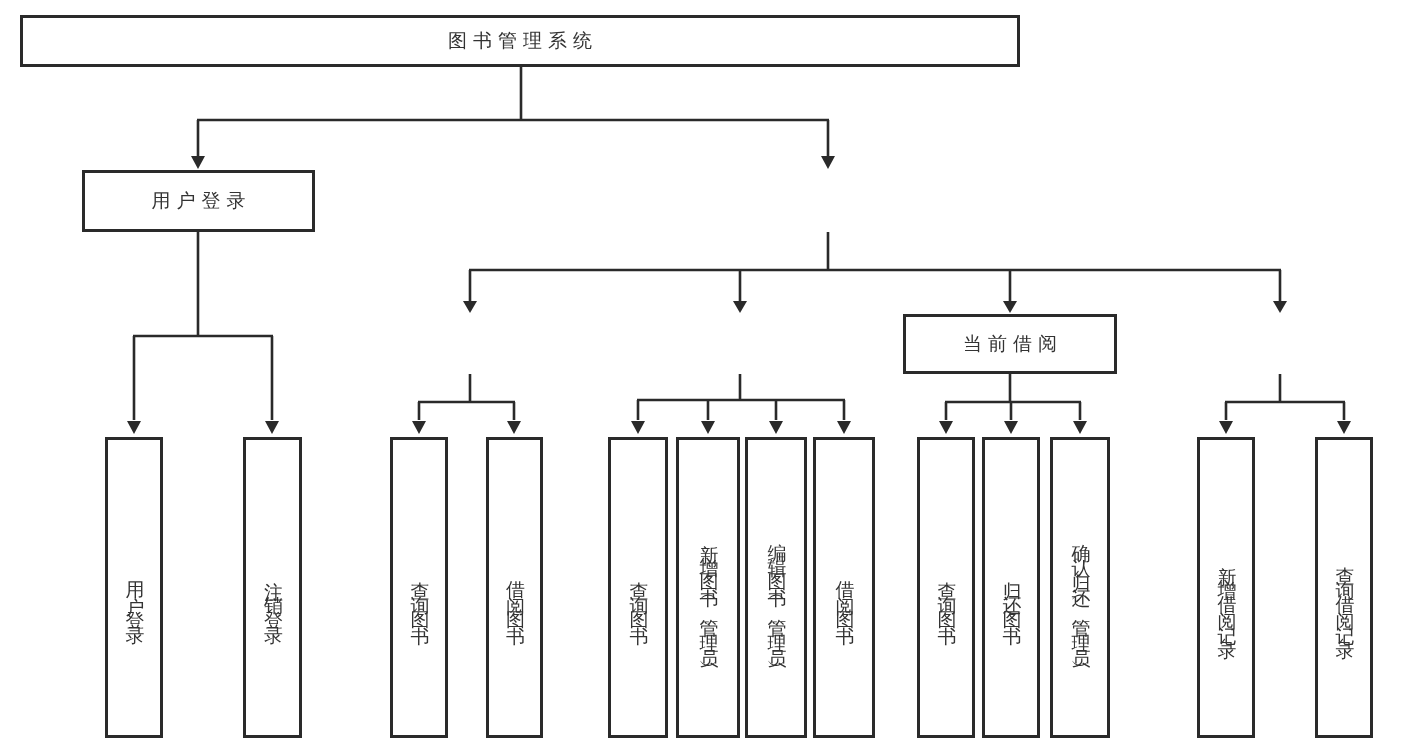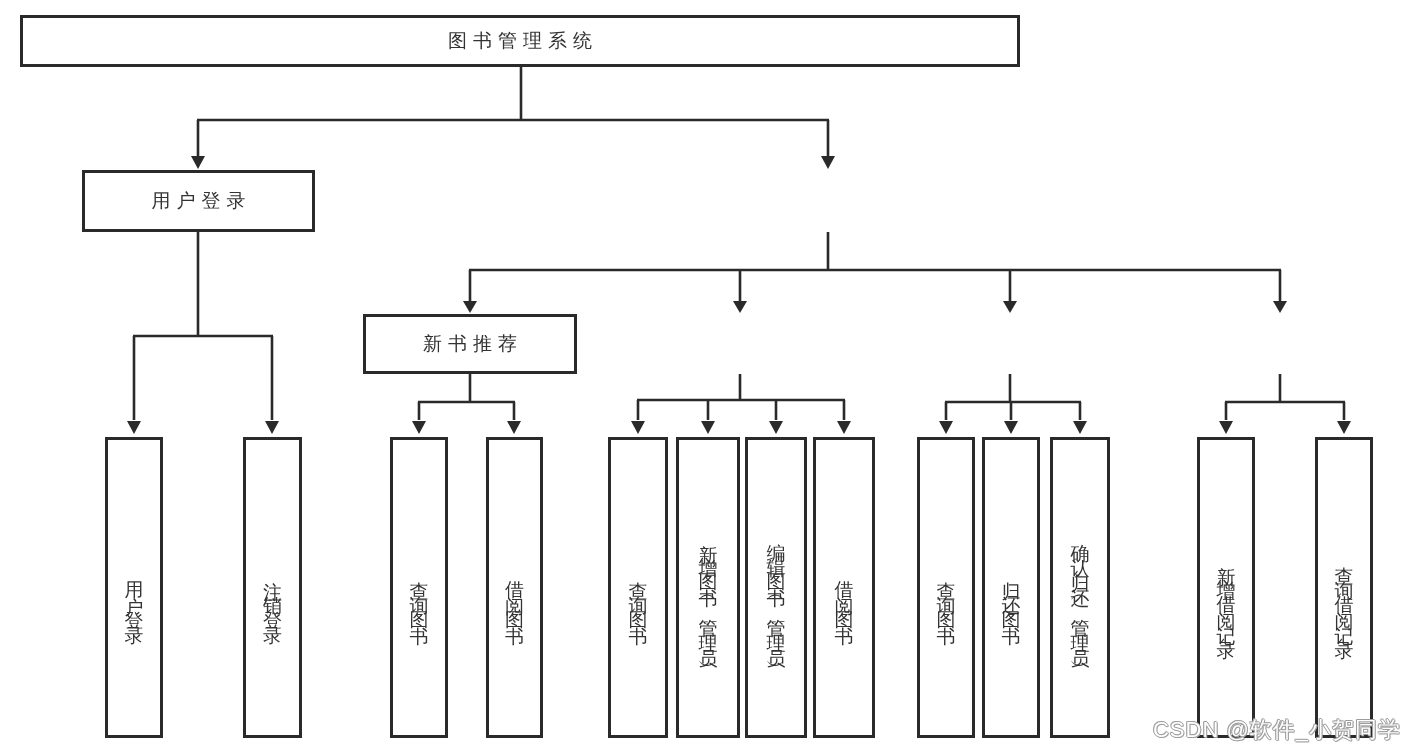--- a/index.html
+++ b/index.html
@@ -2,21 +2,21 @@
 <html><head>
 <meta charset="utf-8">
 <style>
   html, body { margin: 0; padding: 0; background: #ffffff; }
   .canvas {
     position: relative;
     width: 1405px;
     height: 747px;
     background: #ffffff;
     overflow: hidden;
-    font-family: Liberation Sans, sans-serif;
+    font-family: Liberation Mono, monospace;
   }
   .connectors {
     position: absolute;
     left: 0; top: 0;
     width: 1405px; height: 747px;
     pointer-events: none;
   }
   .box {
     position: absolute;
     box-sizing: border-box;
@@ -110,22 +110,22 @@
   </svg>
 
   <div class="box hbox" style="left:20px;top:15px;width:1000px;height:52px">
     <span class="hlabel">图书管理系统</span>
   </div>
 
   <div class="box hbox" style="left:82px;top:170px;width:233px;height:62px">
     <span class="hlabel">用户登录</span>
   </div>
 
-  <div class="box hbox" style="left:363px;top:314px;width:214px;height:60px">
-    <span class="hlabel">新书推荐</span>
+  <div class="box hbox" style="left:903px;top:314px;width:214px;height:60px">
+    <span class="hlabel">当前借阅</span>
   </div>
 
   <div class="box" style="left:105px;top:437px;width:58px;height:301px">
     <span class="vtext">用户登录</span>
   </div>
   <div class="box" style="left:243px;top:437px;width:59px;height:301px">
     <span class="vtext">注销登录</span>
   </div>
 
   <div class="box" style="left:390px;top:437px;width:58px;height:301px">
@@ -158,15 +158,14 @@
     <span class="vtext">确认归还（管理员）</span>
   </div>
 
   <div class="box" style="left:1197px;top:437px;width:58px;height:301px">
     <span class="vtext">新增借阅记录</span>
   </div>
   <div class="box" style="left:1315px;top:437px;width:58px;height:301px">
     <span class="vtext">查询借阅记录</span>
   </div>
 
-  <div class="watermark">CSDN @软件_小贺同学</div>
 
 </div>
 
 </body></html>

